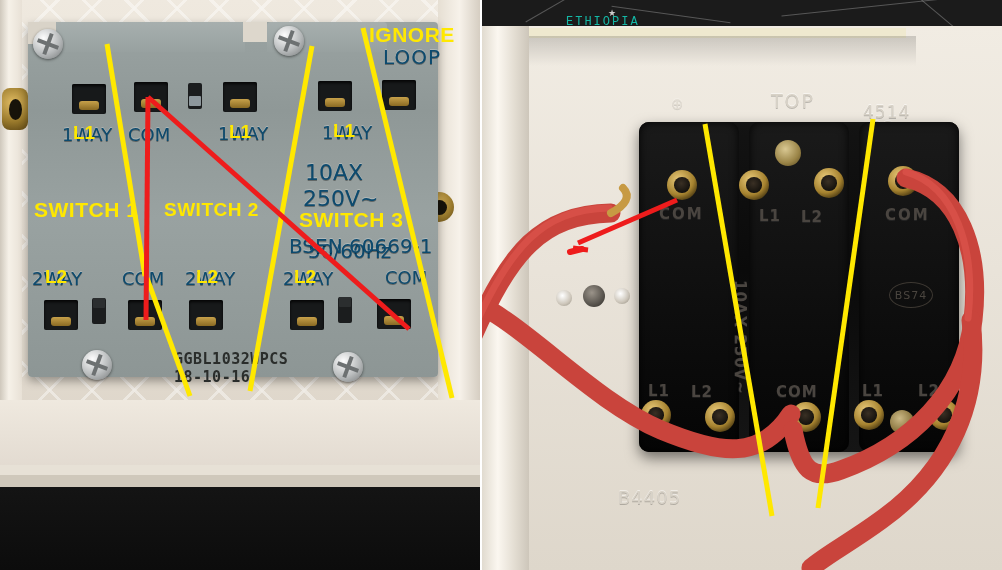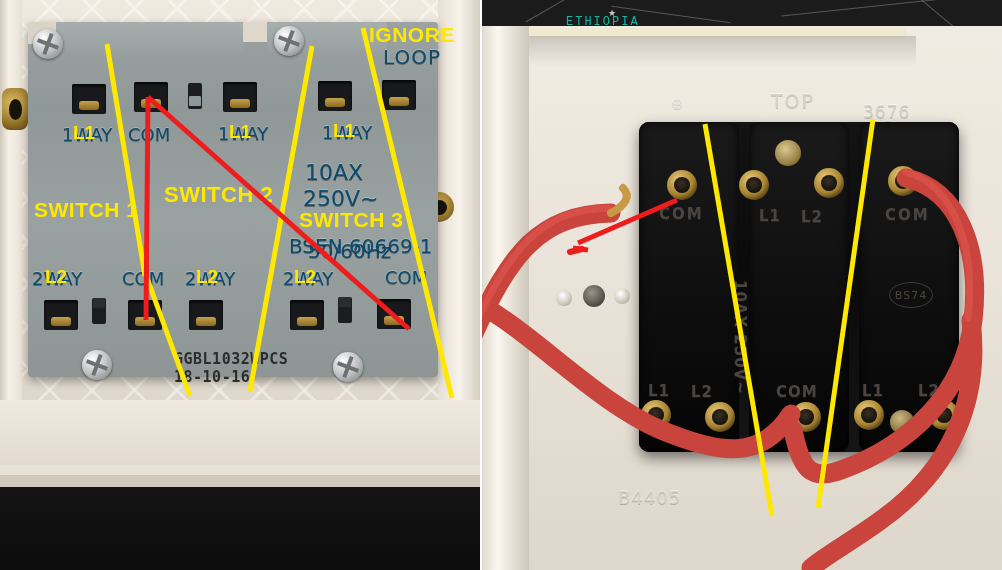--- a/index.html
+++ b/index.html
@@ -215,21 +215,21 @@
     <div class="emb" style="left:385px;top:267px;font-size:18px;">COM</div>
 
     <div class="yel" style="left:45px;top:266px;font-size:19px;">L2</div>
     <div class="yel" style="left:196px;top:266px;font-size:19px;">L2</div>
     <div class="yel" style="left:294px;top:266px;font-size:19px;">L2</div>
 
     <div class="printed" style="left:174px;top:350px;font-size:15px;letter-spacing:.5px;">GGBL1032WPCS</div>
     <div class="printed" style="left:174px;top:368px;font-size:15px;letter-spacing:.5px;">18-10-16</div>
 
     <div class="yel" style="left:34px;top:198px;font-size:21px;letter-spacing:.5px;">SWITCH  1</div>
-    <div class="yel" style="left:164px;top:182px;font-size:22px;letter-spacing:.5px;">SWITCH 2</div>
+    <div class="yel" style="left:164px;top:199px;font-size:19px;letter-spacing:.5px;">SWITCH 2</div>
     <div class="yel" style="left:299px;top:208px;font-size:21px;letter-spacing:.5px;">SWITCH 3</div>
     <div class="yel" style="left:369px;top:23px;font-size:21px;letter-spacing:.5px;">IGNORE</div>
 
     <div id="left-dark"></div>
   </div>
 
   <div id="right-panel">
 
     <div id="map-strip">
       <div class="mline" style="left:40px;top:4px;width:70px;transform:rotate(-30deg);"></div>
@@ -241,21 +241,21 @@
       <div class="map-txt" style="left:85px;top:15px;font-size:12px;">ETHIOPIA</div>
     </div>
 
     <div id="rp-box"></div>
     <div id="rp-tape"></div>
     <div id="rp-inner-shadow"></div>
     <div id="rp-edge"></div>
 
     <div class="remb" style="left:290px;top:90px;font-size:19px;letter-spacing:2px;">TOP</div>
     <div class="remb" style="left:389px;top:85px;font-size:17px;letter-spacing:1px;margin-top:33px;">BS</div>
-    <div class="remb" style="left:382px;top:102px;font-size:17px;letter-spacing:1px;">3676</div>
+    <div class="remb" style="left:382px;top:102px;font-size:17px;letter-spacing:1px;">4514</div>
     <div class="remb" style="left:137px;top:487px;font-size:18px;letter-spacing:1px;">B4405</div>
     <div class="remb" style="left:190px;top:95px;font-size:15px;opacity:.55;">⊕</div>
 
     <div class="lp-screwhole" style="left:75px;top:290px;width:16px;height:16px;"></div>
     <div class="lp-screwhole" style="left:102px;top:285px;width:22px;height:22px;background:radial-gradient(circle at 40% 35%,#9b948a,#4e4a44 70%,#201e1b);"></div>
     <div class="lp-screwhole" style="left:133px;top:288px;width:16px;height:16px;"></div>
 
     <div id="black-body"></div>
     <div class="bgang" style="left:158px;"></div>
     <div class="bgang" style="left:268px;"></div>

